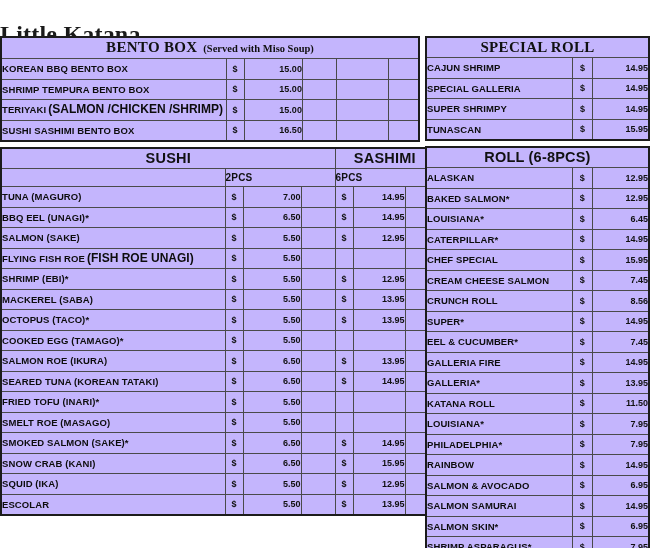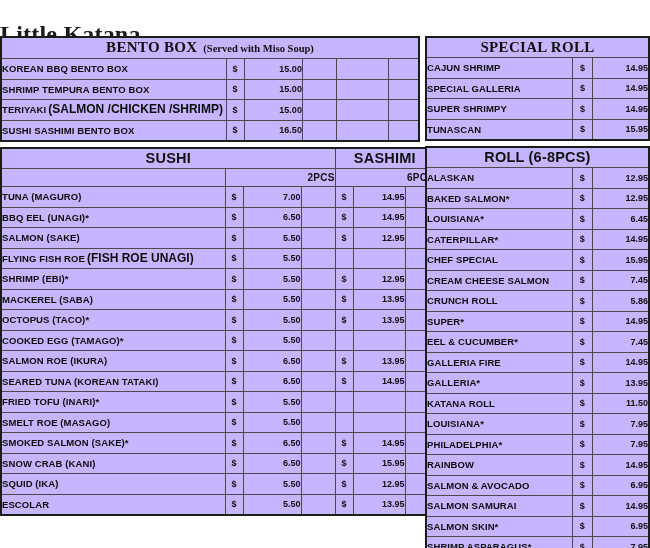--- a/index.html
+++ b/index.html
@@ -127,21 +127,21 @@
   .price {
     font-size: 9px;
     text-align: right;
     padding-right: 6px;
   }
   .blank {
   }
 
   
   .pcs {
-    text-align: right;
+    text-align: left;
     font-size: 10px;
     height: 17px;
     line-height: 17px;
     letter-spacing: 0.2px;
   }
 </style>
 </head>
 <body>
 
 <div id="page">
@@ -448,21 +448,21 @@
             <td class="price">15.95</td>
           </tr>
           <tr>
             <td class="item">CREAM CHEESE SALMON</td>
             <td class="cur">$</td>
             <td class="price">7.45</td>
           </tr>
           <tr>
             <td class="item">CRUNCH ROLL</td>
             <td class="cur">$</td>
-            <td class="price">5.86</td>
+            <td class="price">8.56</td>
           </tr>
           <tr>
             <td class="item">SUPER*</td>
             <td class="cur">$</td>
             <td class="price">14.95</td>
           </tr>
           <tr>
             <td class="item">EEL &amp; CUCUMBER*</td>
             <td class="cur">$</td>
             <td class="price">7.45</td>

